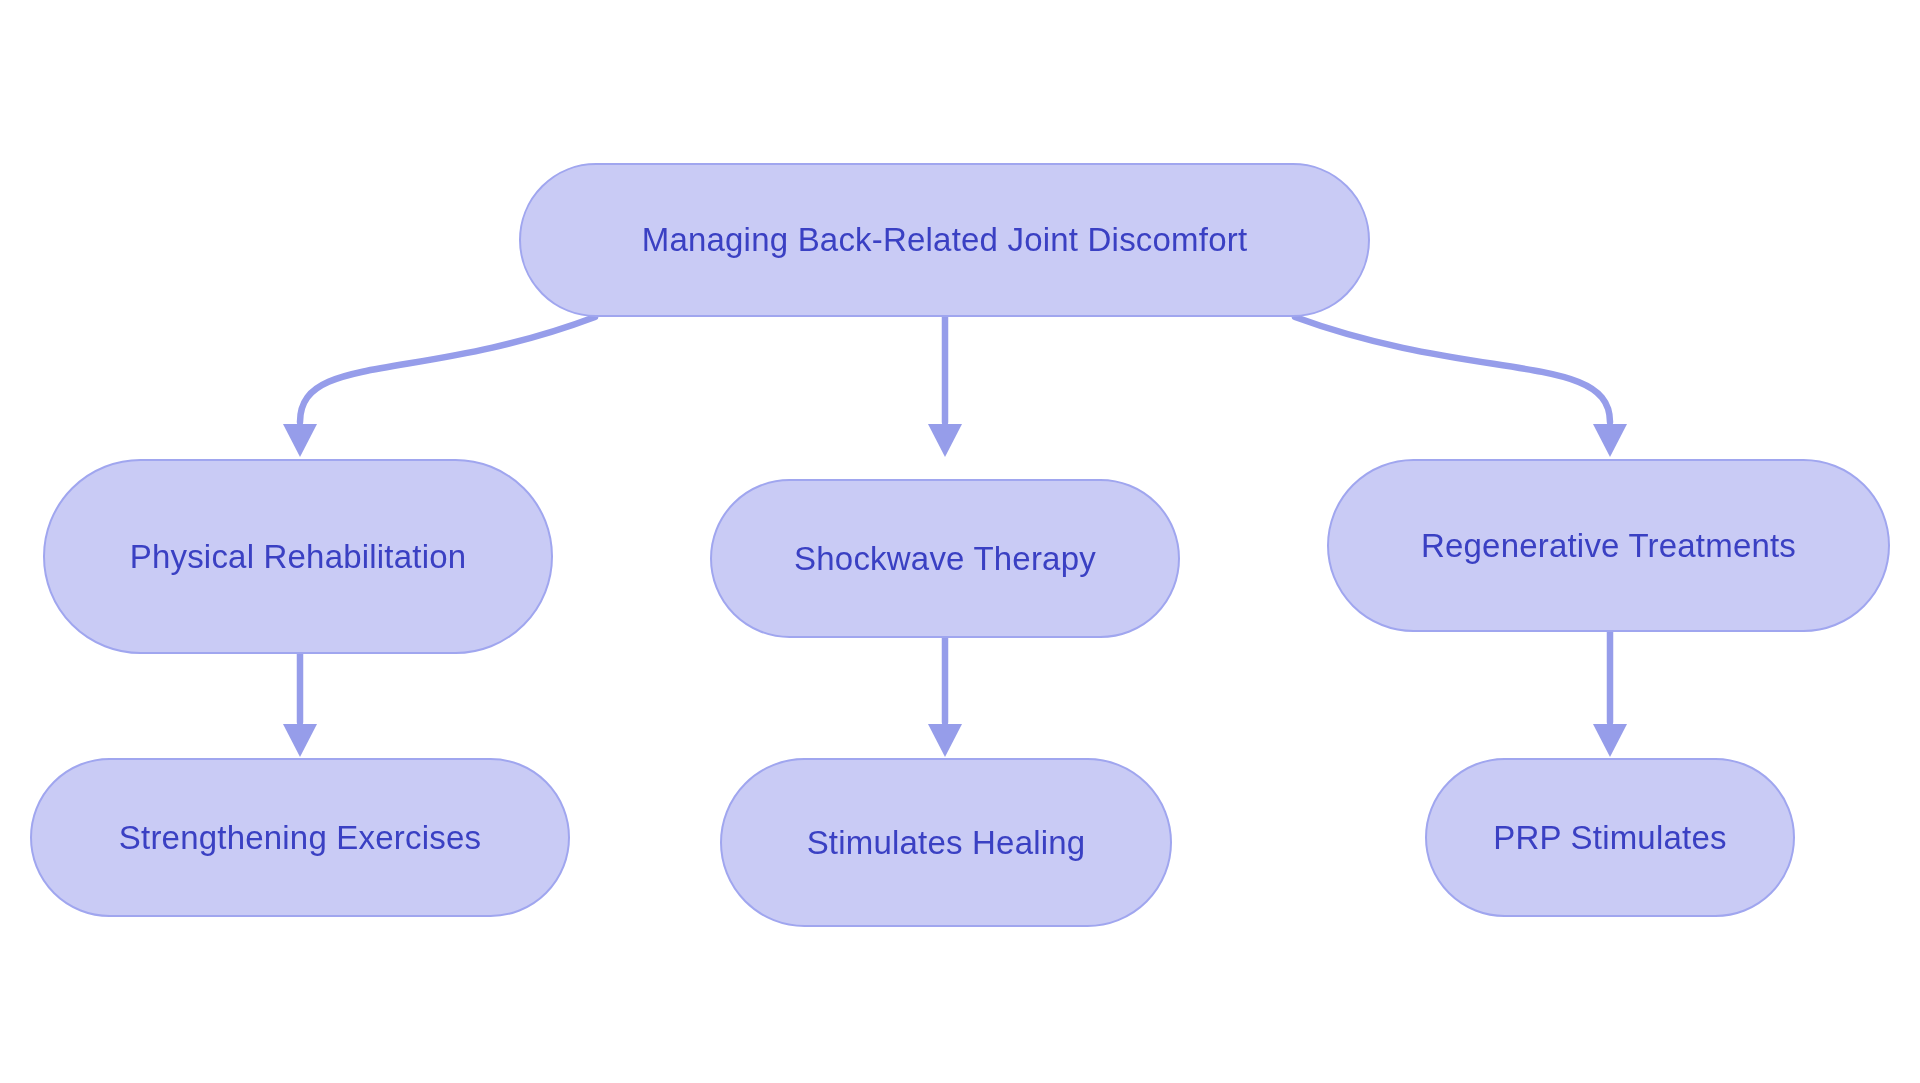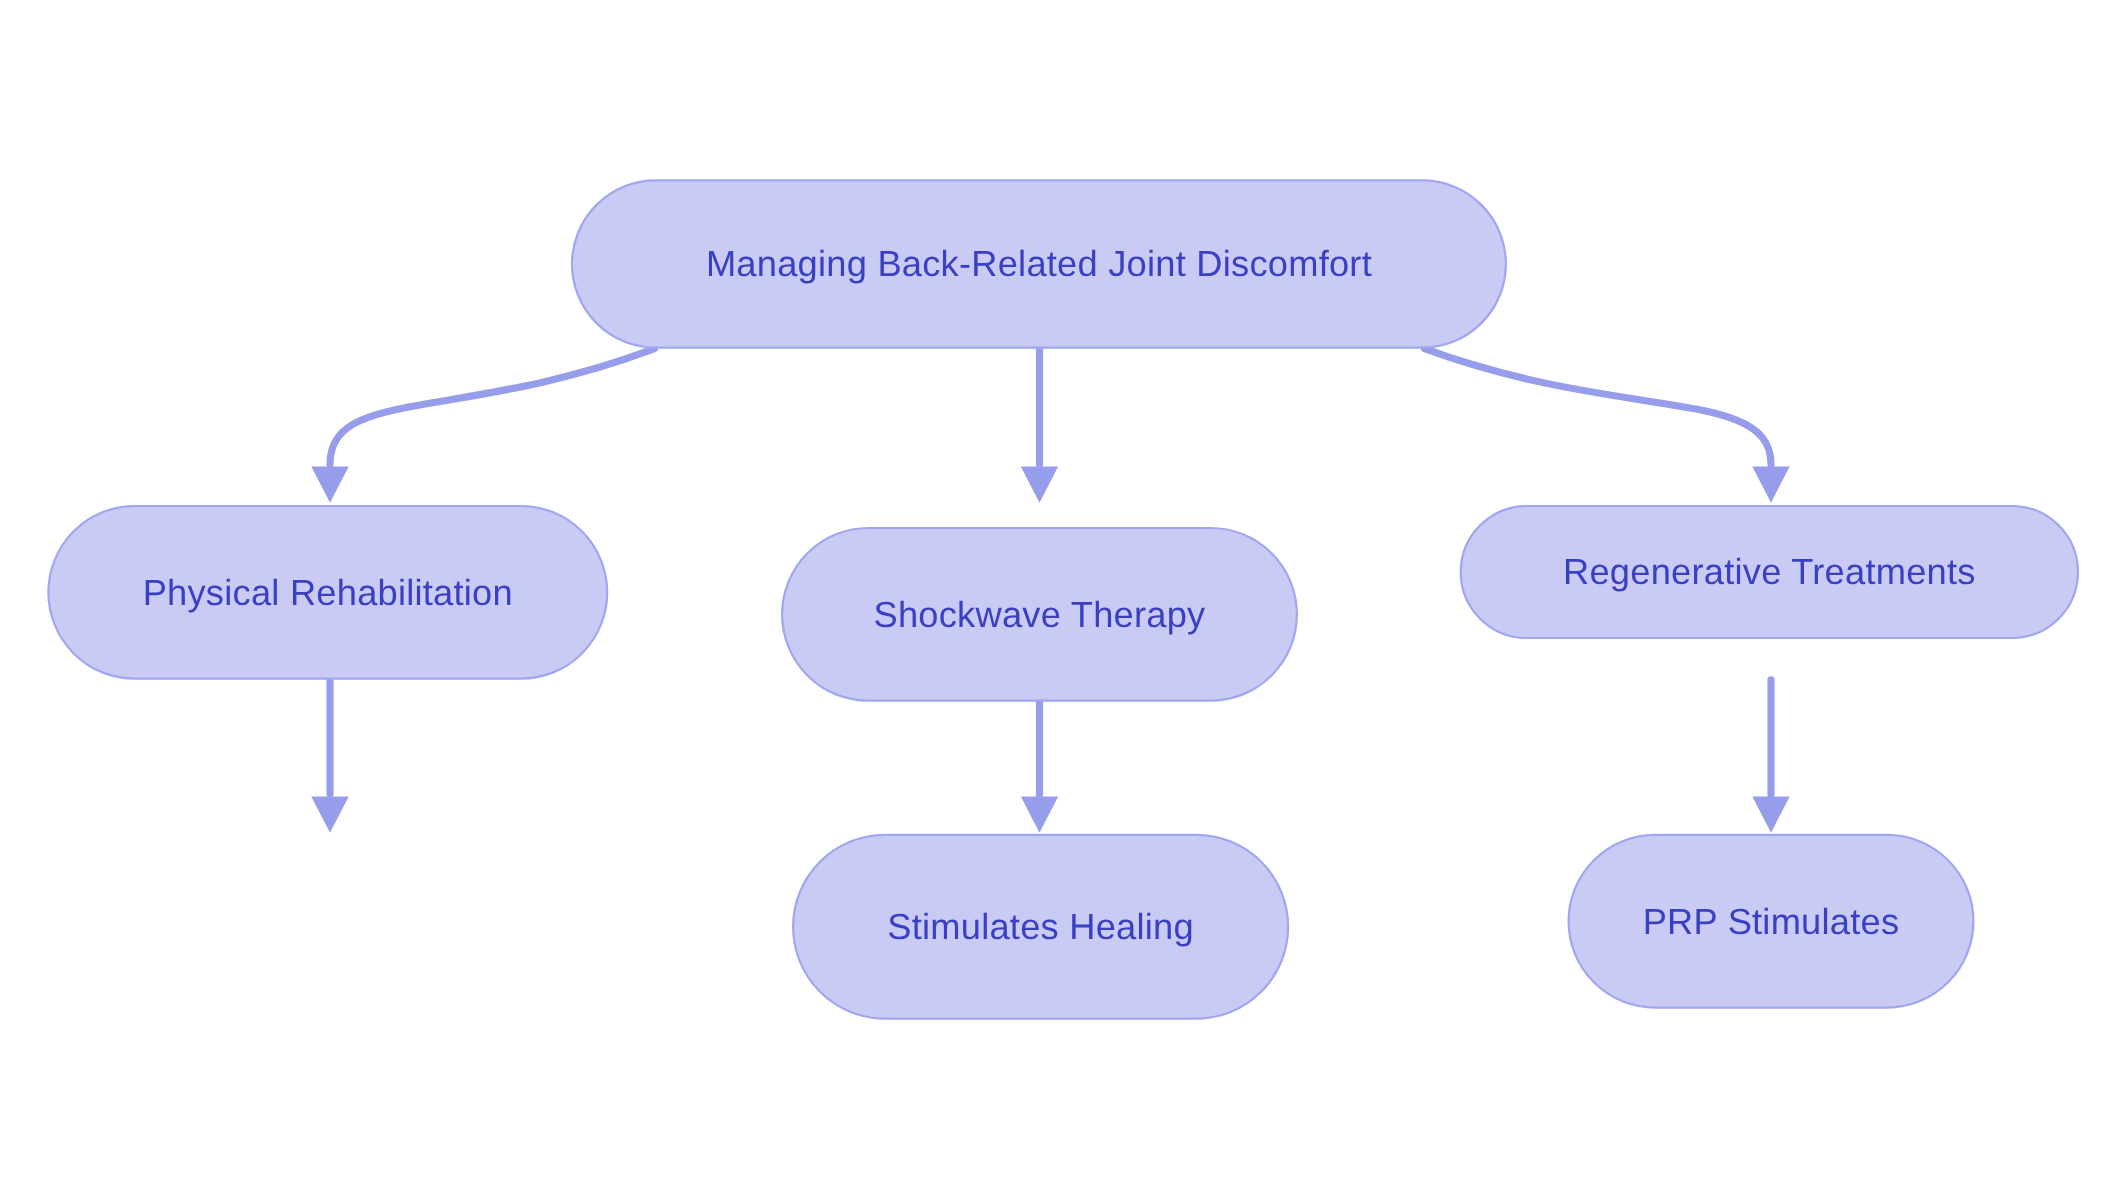--- a/index.html
+++ b/index.html
@@ -48,23 +48,23 @@
     border-radius:999px;
     color:var(--text);
     font-size:33px;
     font-weight:400;
     letter-spacing:0.2px;
     text-align:center;
     line-height:1.2;
     white-space:nowrap;
   }
   .n-root       {left:519px;  top:163px; width:851px; height:154px;}
-  .n-physical   {left:43px;   top:459px; width:510px; height:159px;}
+  .n-physical   {left:43px;   top:459px; width:510px; height:195px;}
   .n-shockwave  {left:710px;  top:459px; width:470px; height:159px;margin-top:20px;}
-  .n-regen      {left:1327px; top:459px; width:563px; height:122px;}
+  .n-regen      {left:1327px; top:459px; width:563px; height:173px;}
   .n-strength   {left:30px;   top:758px; width:540px; height:159px;}
   .n-stimulates {left:720px;  top:758px; width:452px; height:169px;}
   .n-prp        {left:1425px; top:758px; width:370px; height:159px;}
 </style>
 </head>
 <body>
 
 <div class="canvas">
 
   <svg class="edges" viewBox="0 0 1920 1083" aria-hidden="true">
@@ -97,20 +97,23 @@
   </div>
 
   <div class="node n-shockwave">
     <span>Shockwave Therapy</span>
   </div>
 
   <div class="node n-regen">
     <span>Regenerative Treatments</span>
   </div>
 
+  <div class="node n-strength">
+    <span>Strengthening Exercises</span>
+  </div>
 
   <div class="node n-stimulates">
     <span>Stimulates Healing</span>
   </div>
 
   <div class="node n-prp">
     <span>PRP Stimulates</span>
   </div>
 
 </div>

